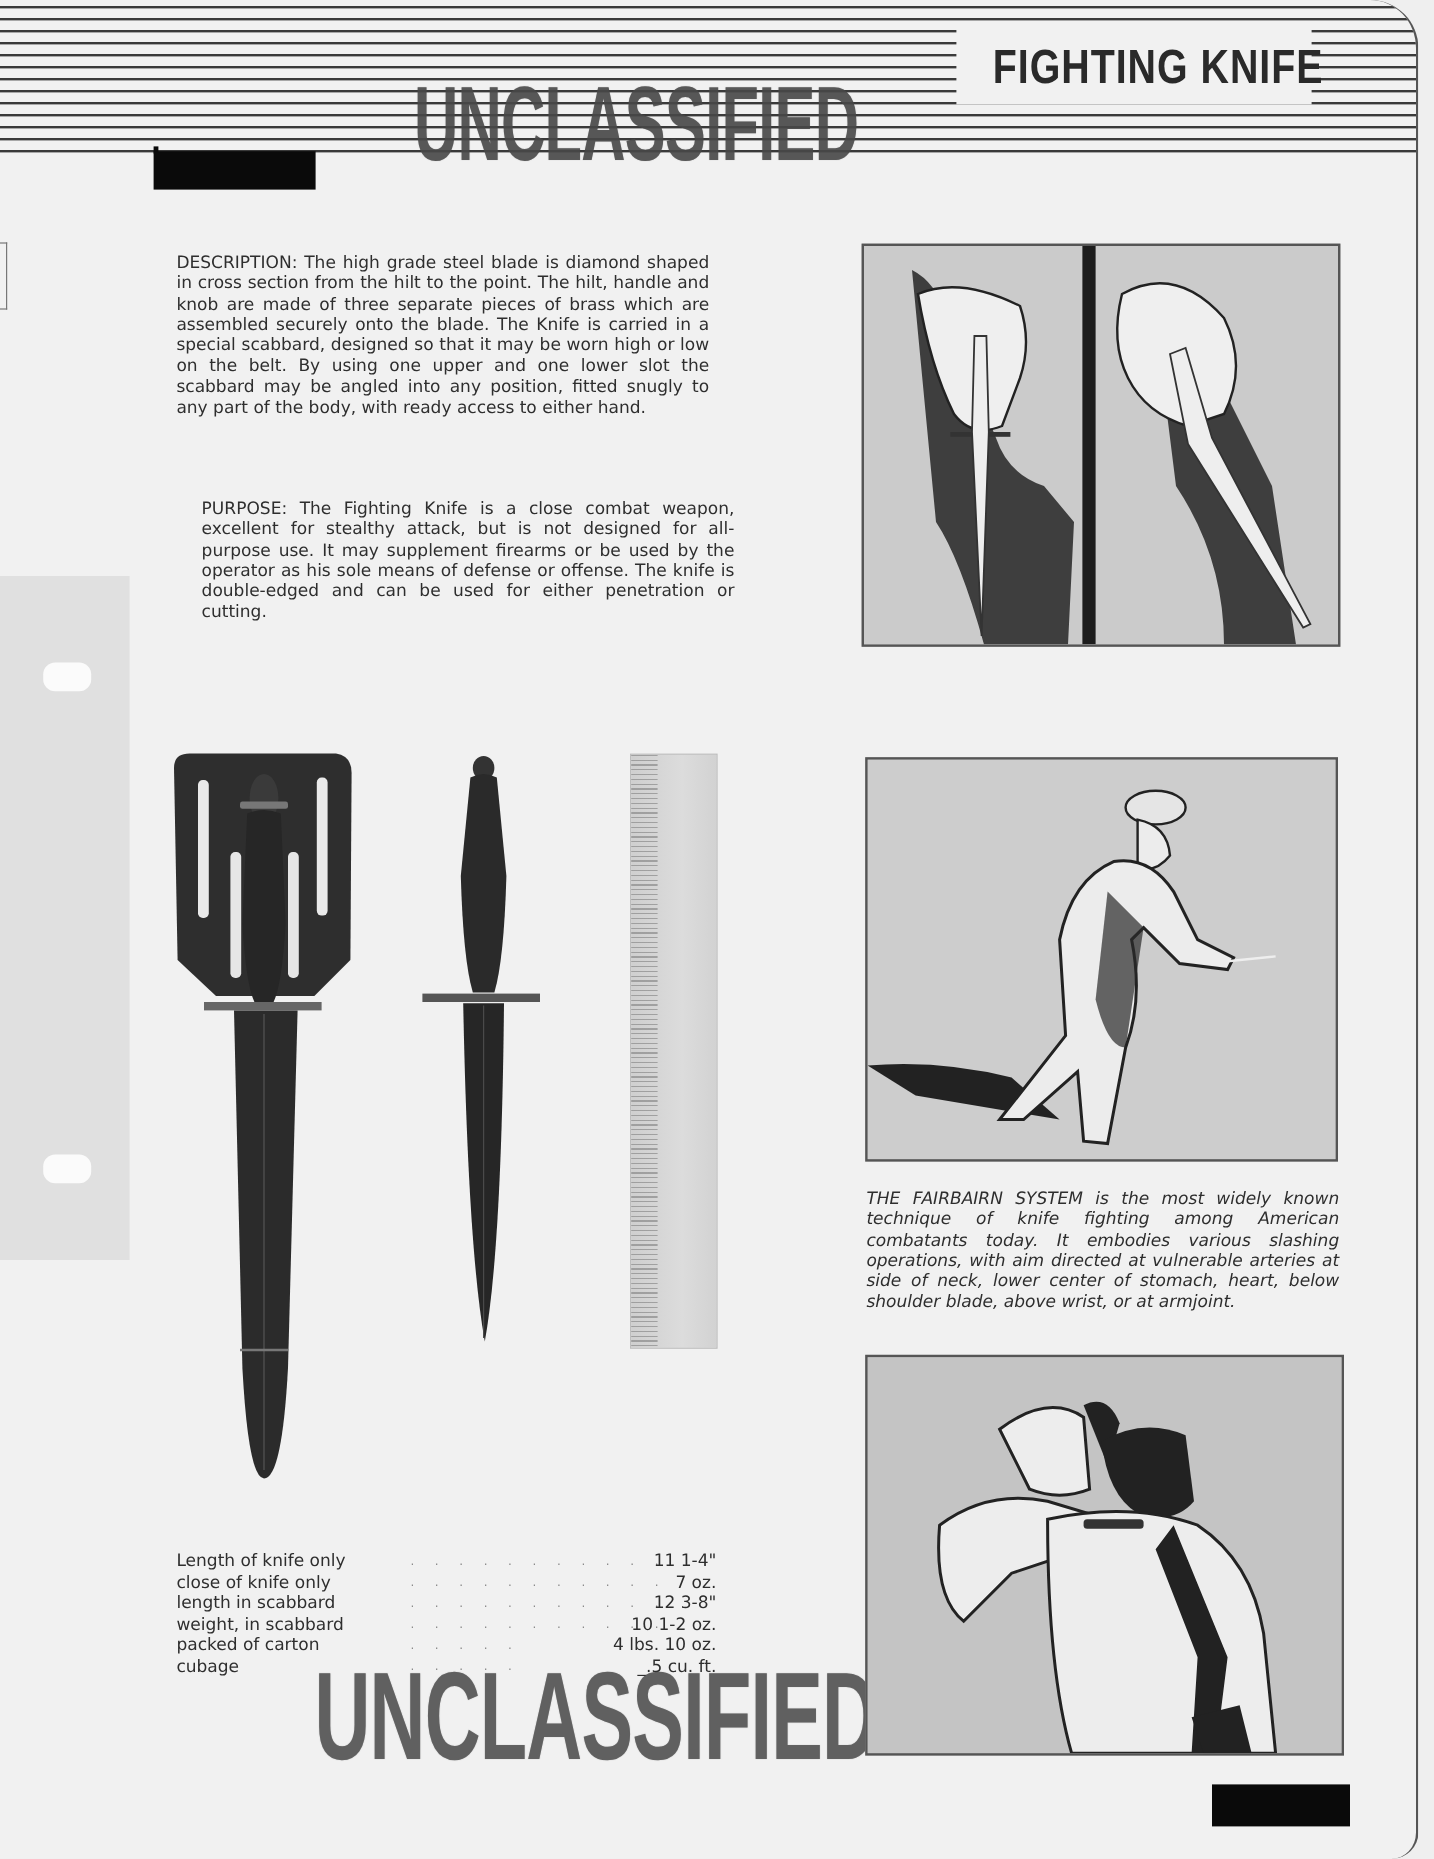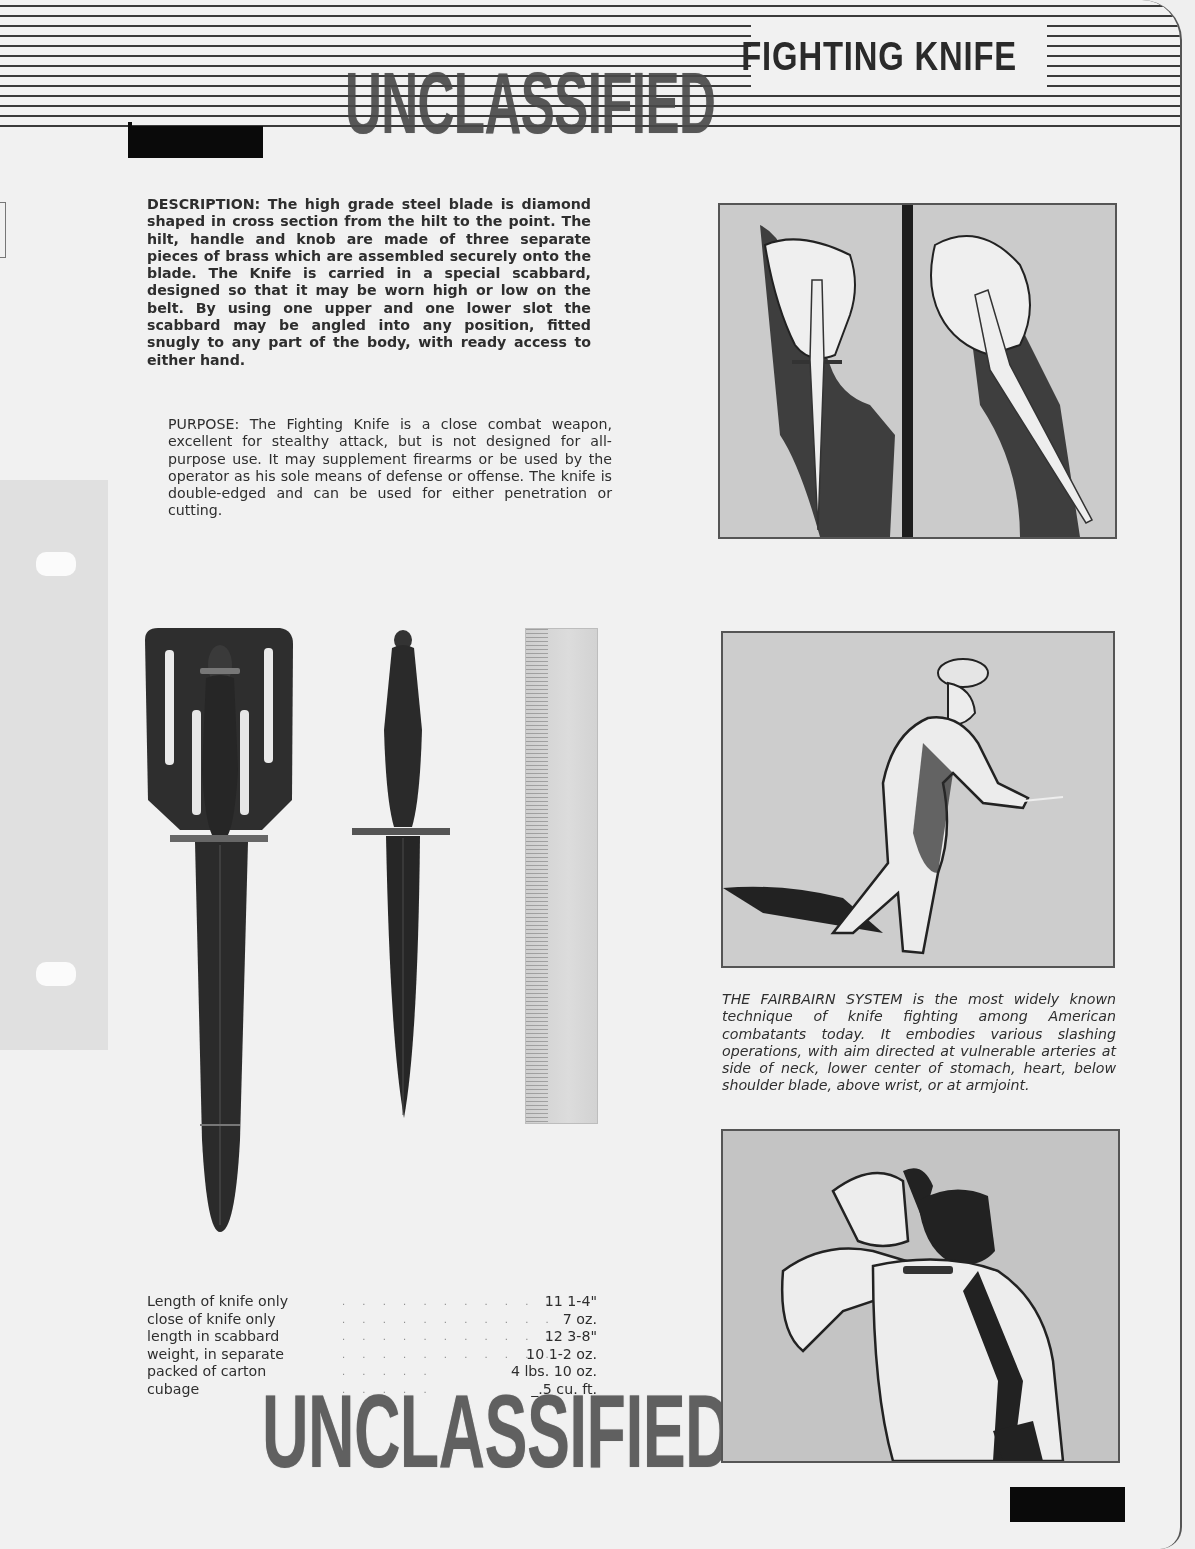--- a/index.html
+++ b/index.html
@@ -33,23 +33,23 @@
     }
 
     
     .header {
       position: absolute; left: 0; top: 0; width: 1182px; height: 132px;
     }
     .stripe {
       position: absolute; left: 0; width: 1182px; height: 2px; background: #3a3a3a;
     }
     .title-block {
-      position: absolute; left: 751px; top: 25px; width: 296px; height: 62px;
+      position: absolute; left: 797px; top: 25px; width: 296px; height: 62px;
       background: #f1f1f1;
-      display: flex; align-items: center; justify-content: flex-end;
+      display: flex; align-items: center; justify-content: flex-start;
     }
     .title-text {
       font-family: "Liberation Sans", sans-serif; font-weight: bold;
       font-size: 40px; letter-spacing: 1px; color: #2a2a2a;
       transform: scaleX(0.82); white-space: nowrap;
     }
 
     .stamp {
       position: absolute;
       font-family: "Liberation Sans", sans-serif; font-weight: bold;
@@ -64,21 +64,21 @@
     .redact.top { left: 128px; top: 126px; width: 135px; height: 32px; }
     .redact.top-tick { left: 128px; top: 122px; width: 4px; height: 6px; }
     .redact.bottom { left: 1010px; top: 1487px; width: 115px; height: 35px; }
 
     
     .para {
       position: absolute; font-family: "DejaVu Sans", sans-serif;
       font-size: 14.2px; line-height: 17.3px; color: #2e2e2e;
       text-align: justify; text-align-last: left;
     }
-    .para.desc { left: 147px; top: 196px; width: 444px; font-weight: bold; }
+    .para.desc { left: 147px; top: 211px; width: 444px; }
     .para.purpose { left: 147px; top: 416px; width: 444px; margin-left: 21px; }
     .para.cap1 { left: 722px; top: 556px; width: 392px; }
     .para.cap2 { left: 722px; top: 991px; width: 394px; font-style: italic; }
 
     
     .panel {
       position: absolute; border: 2px solid #555; background: #c9c9c9; overflow: hidden;
     }
     .panel.p1 { left: 718px; top: 203px; width: 399px; height: 336px; }
     .panel.p2 { left: 721px; top: 631px; width: 394px; height: 337px; }
@@ -186,21 +186,21 @@
       <span class="spec-label">close of knife only</span>
       <span class="spec-dots">. . . . . . . . . . .</span>
       <span class="spec-value">7 oz.</span>
     </div>
     <div class="spec-row">
       <span class="spec-label">length in scabbard</span>
       <span class="spec-dots">. . . . . . . . . . .</span>
       <span class="spec-value">12 3-8"</span>
     </div>
     <div class="spec-row">
-      <span class="spec-label">weight, in separate</span>
+      <span class="spec-label">weight, in scabbard</span>
       <span class="spec-dots">. . . . . . . . . . .</span>
       <span class="spec-value">10 1-2 oz.</span>
     </div>
     <div class="spec-row">
       <span class="spec-label">packed of carton</span>
       <span class="spec-dots">. . . . .</span>
       <span class="spec-value">4 lbs. 10 oz.</span>
     </div>
     <div class="spec-row">
       <span class="spec-label">cubage</span>

